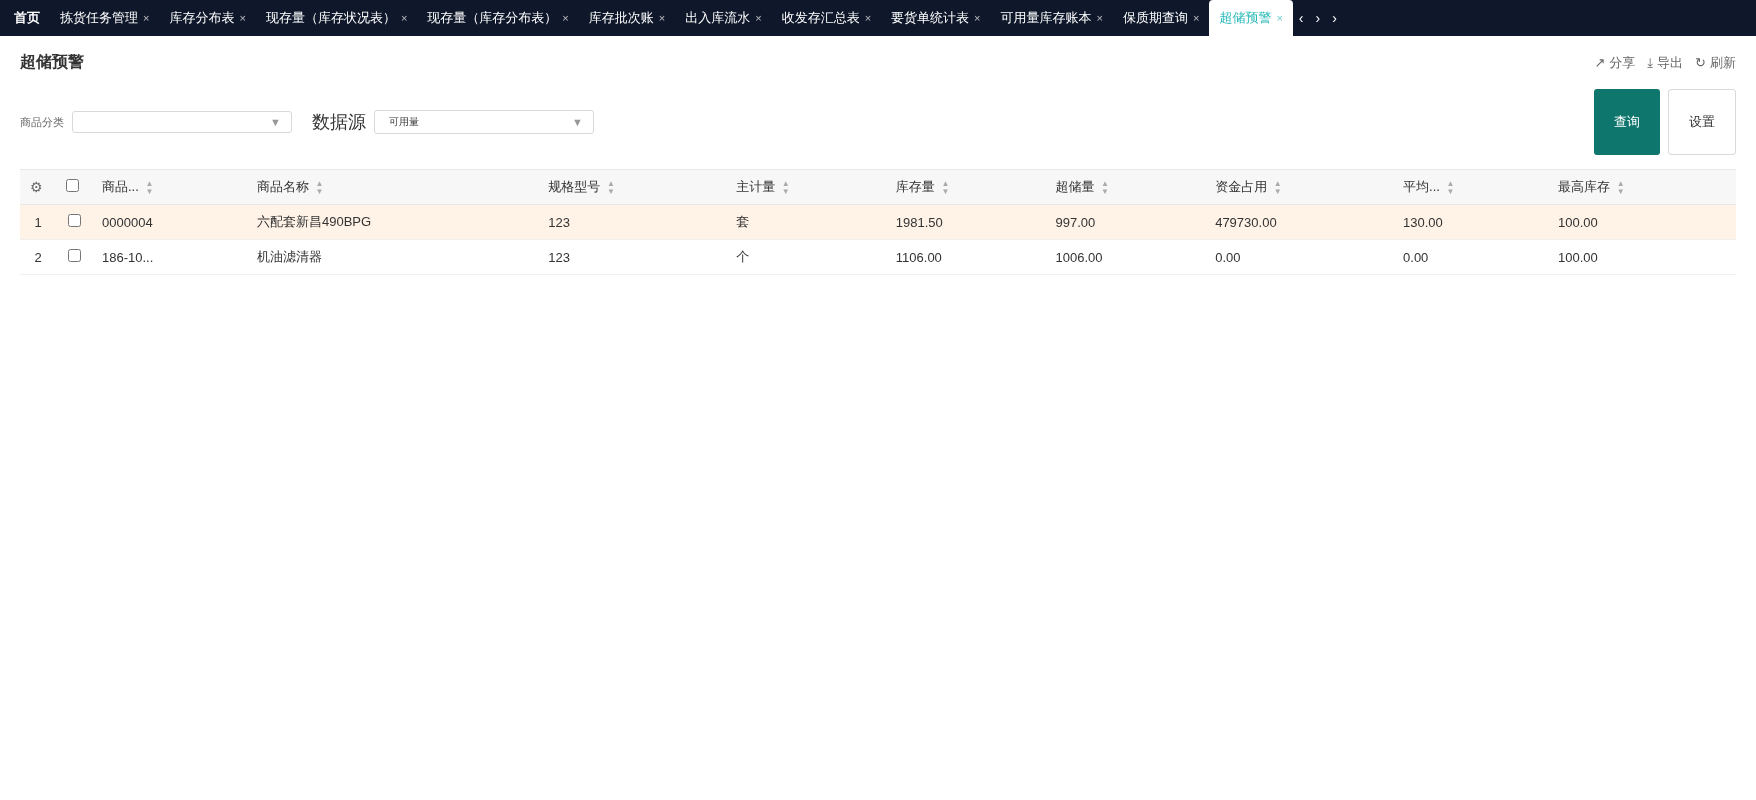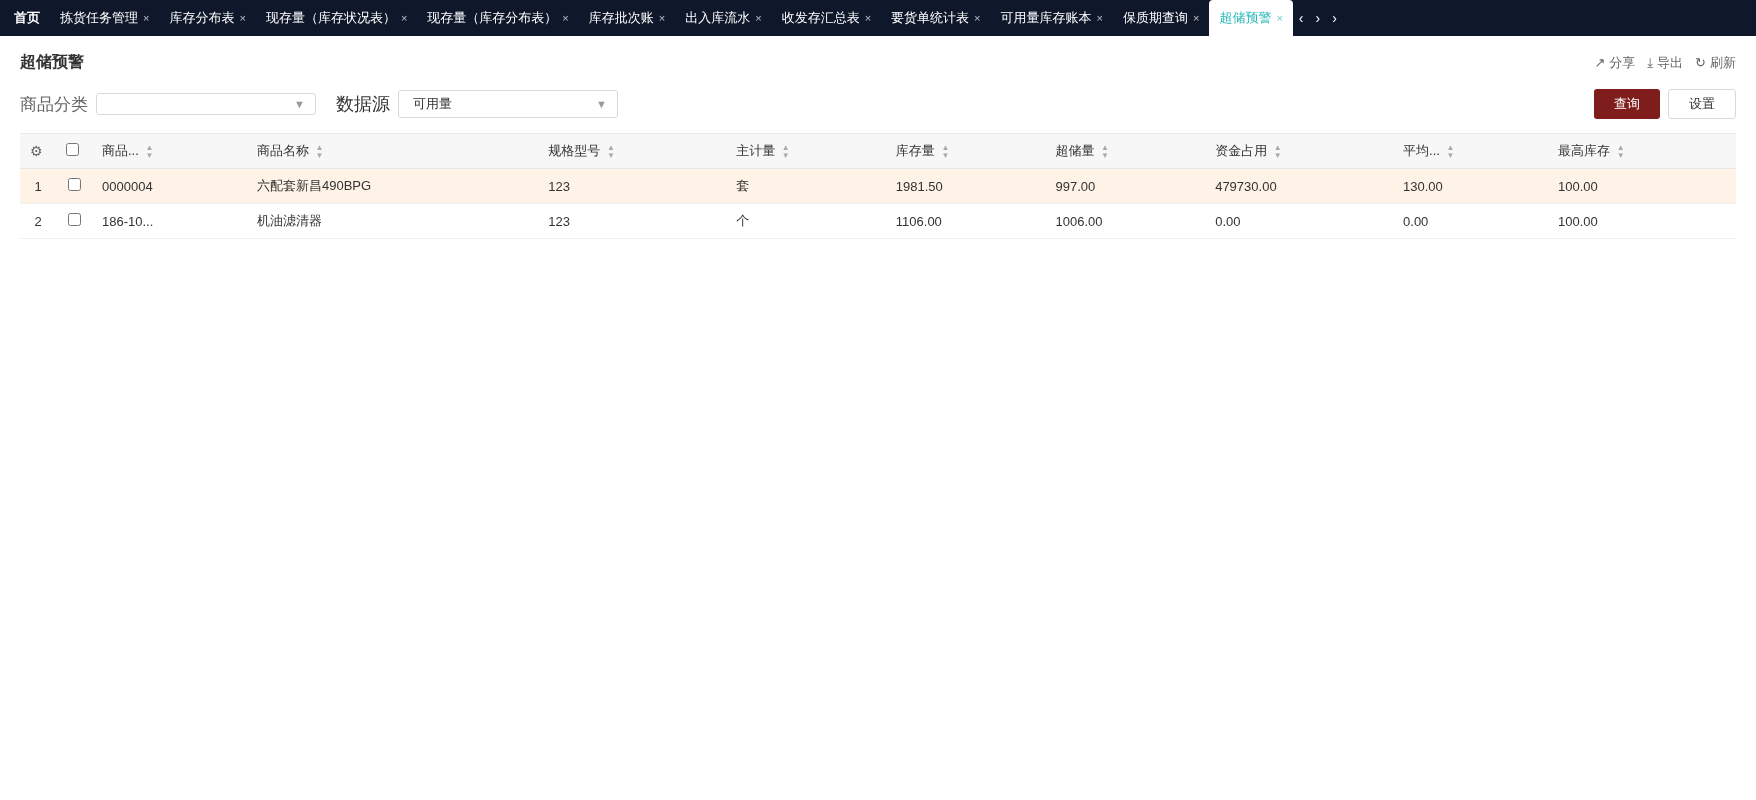--- a/index.html
+++ b/index.html
@@ -90,21 +90,21 @@
       gap: 20px;
       margin-bottom: 14px;
     }
     .filter-group {
       display: flex;
       align-items: center;
       gap: 8px;
     }
     .filter-label {
       color: #666;
-      font-size: 17px;
+      font-size: 11px;
       white-space: nowrap;
     }
     .filter-select {
       display: flex;
       align-items: center;
       border: 1px solid #d9d9d9;
       border-radius: 3px;
       padding: 4px 10px;
       background: #fff;
       cursor: pointer;
@@ -113,34 +113,34 @@
     }
     .filter-select-text { color: #999; font-size: 13px; }
     .filter-select-arrow { color: #999; font-size: 11px; }
 
     .filter-actions {
       margin-left: auto;
       display: flex;
       gap: 8px;
     }
     .btn-query {
-      background: #7f1d1d;
+      background: #0f766e;
       color: #fff;
       border: none;
       border-radius: 3px;
       padding: 6px 20px;
       cursor: pointer;
       font-size: 13px;
     }
     .btn-set {
       background: #fff;
       color: #333;
       border: 1px solid #d9d9d9;
       border-radius: 3px;
-      padding: 5px 20px;
+      padding: 23px 20px;
       cursor: pointer;
       font-size: 13px;
     }
 
     
     .data-table {
       width: 100%;
       border-collapse: collapse;
       font-size: 13px;
     }
@@ -189,21 +189,21 @@
     }
     .gear-icon { cursor: pointer; color: #666; font-size: 14px; }
     input[type="checkbox"] { cursor: pointer; }
 
     .datasource-label {
       color: #333;
       font-size: 18px;
     }
     .datasource-value {
       color: #333;
-      font-size: 13px;
+      font-size: 10px;
       margin-left: 4px;
     }
   </style>
 </head>
 <body>
 
 <div class="top-nav">
   <div class="nav-item home">
     <span>首页</span>
   </div>

